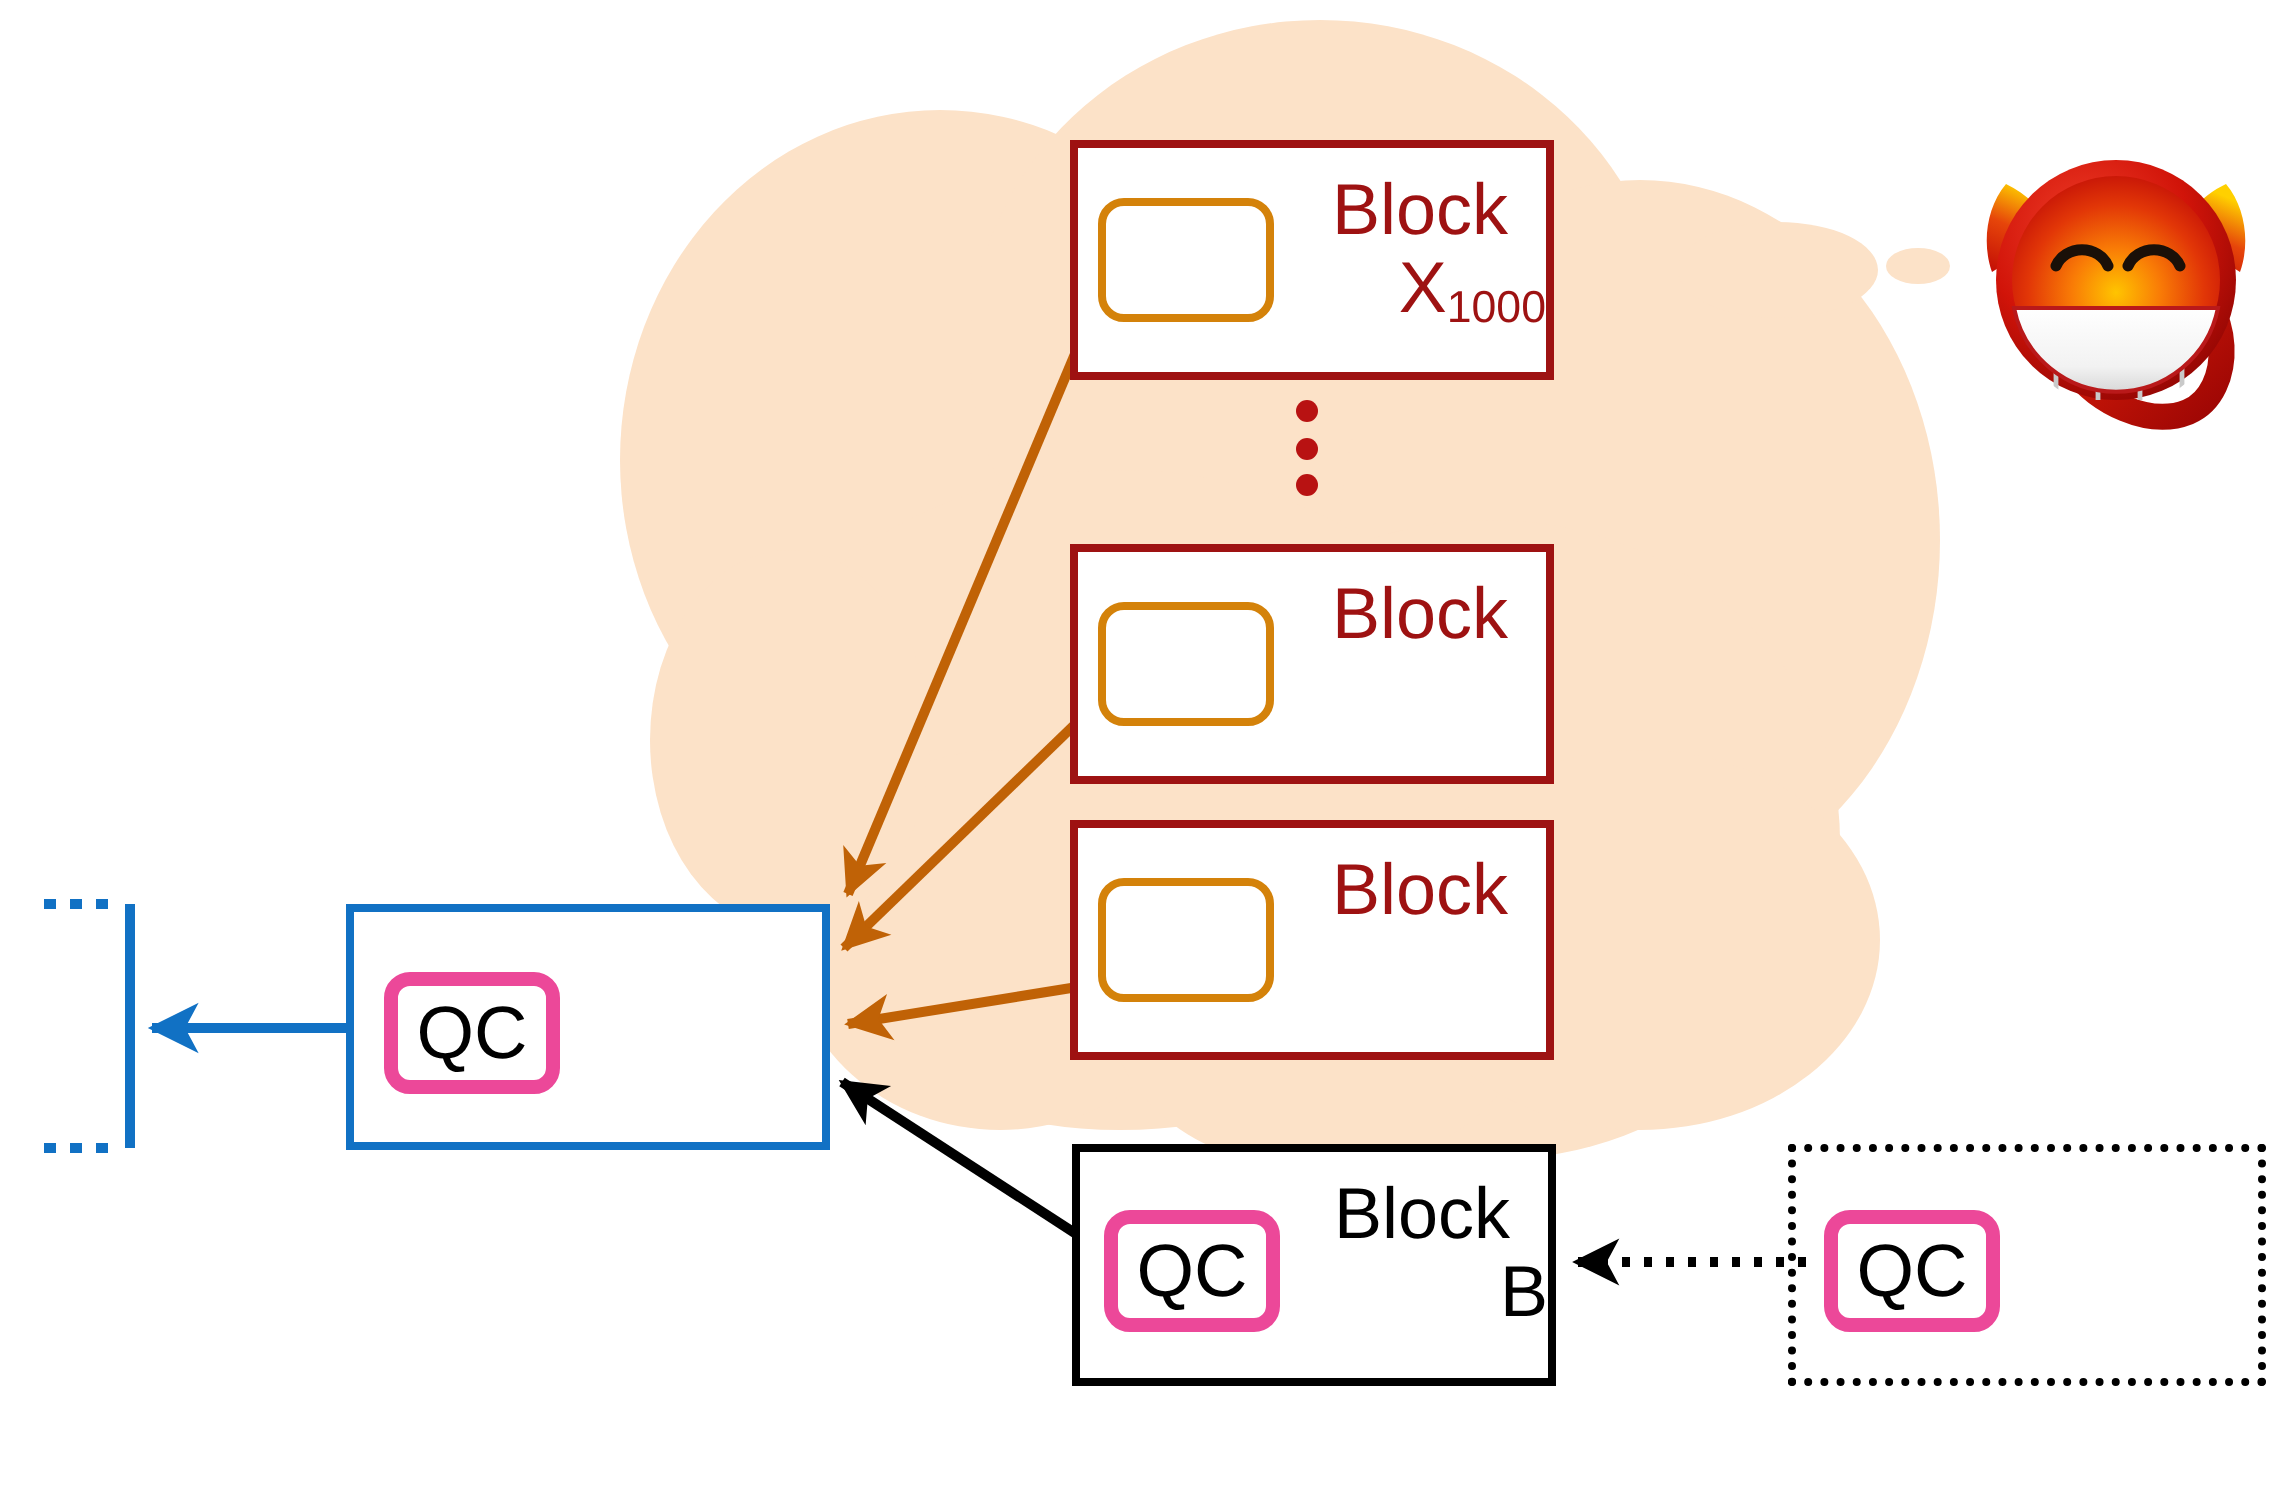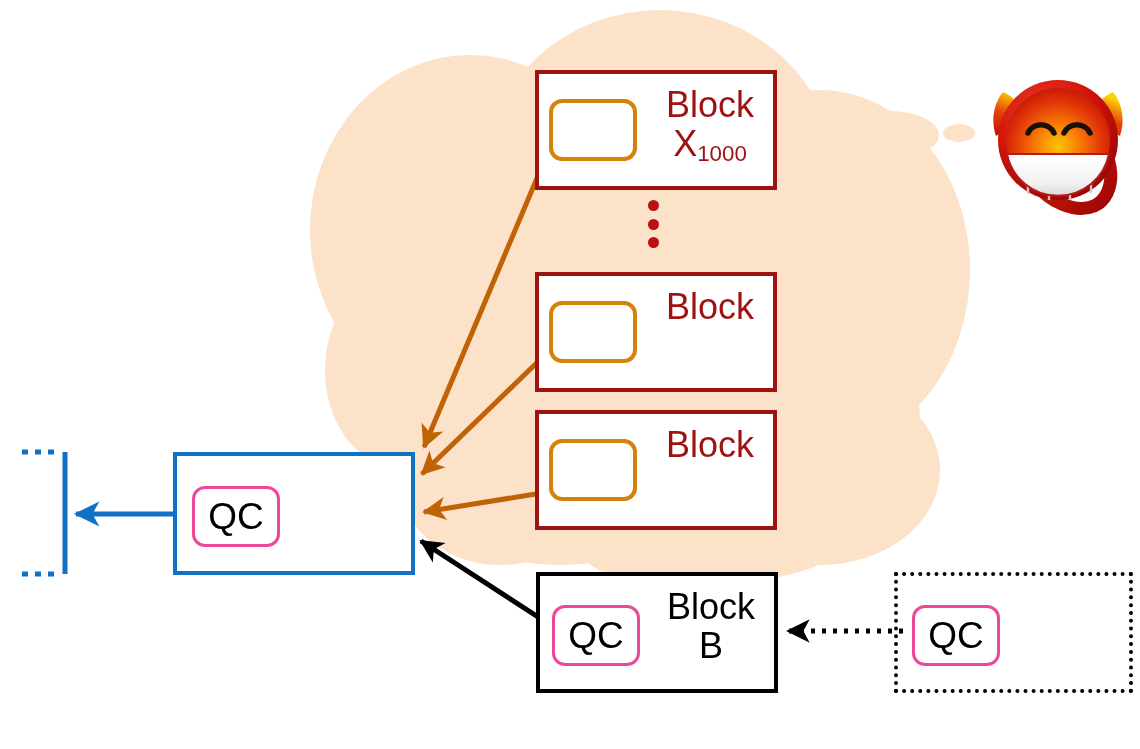--- a/index.html
+++ b/index.html
@@ -47,41 +47,41 @@
   .slot {
     position: absolute;
     box-sizing: border-box;
     border-radius: 13px;
     background: #ffffff;
   }
   .slot-orange {
     border: 4px solid #D4820A;
   }
   .slot-gray {
-    border: 3px solid #ec4899;
+    border: 7px solid #ec4899;
     display: flex;
     align-items: center;
     justify-content: center;
     color: #000000;
     font-size: 37px;
     letter-spacing: 0px;
     line-height: 1;
   }
   
   .blk-label {
     position: absolute;
     text-align: center;
     line-height: 1.08;
     font-size: 36px;
     white-space: nowrap;
   }
   .blk-label.red { color: #9E1212; }
   .blk-label.black { color: #000000; }
   .blk-label .l1 { display: block; }
-  .blk-label .l2 { display: block; }
+  .blk-label .l2 { display: block; text-align: right; }
   .blk-label sub {
     font-size: 0.62em;
     vertical-align: baseline;
     position: relative;
     bottom: -0.22em;
   }
   .vdots {
     position: absolute;
     display: flex;
     flex-direction: column;

